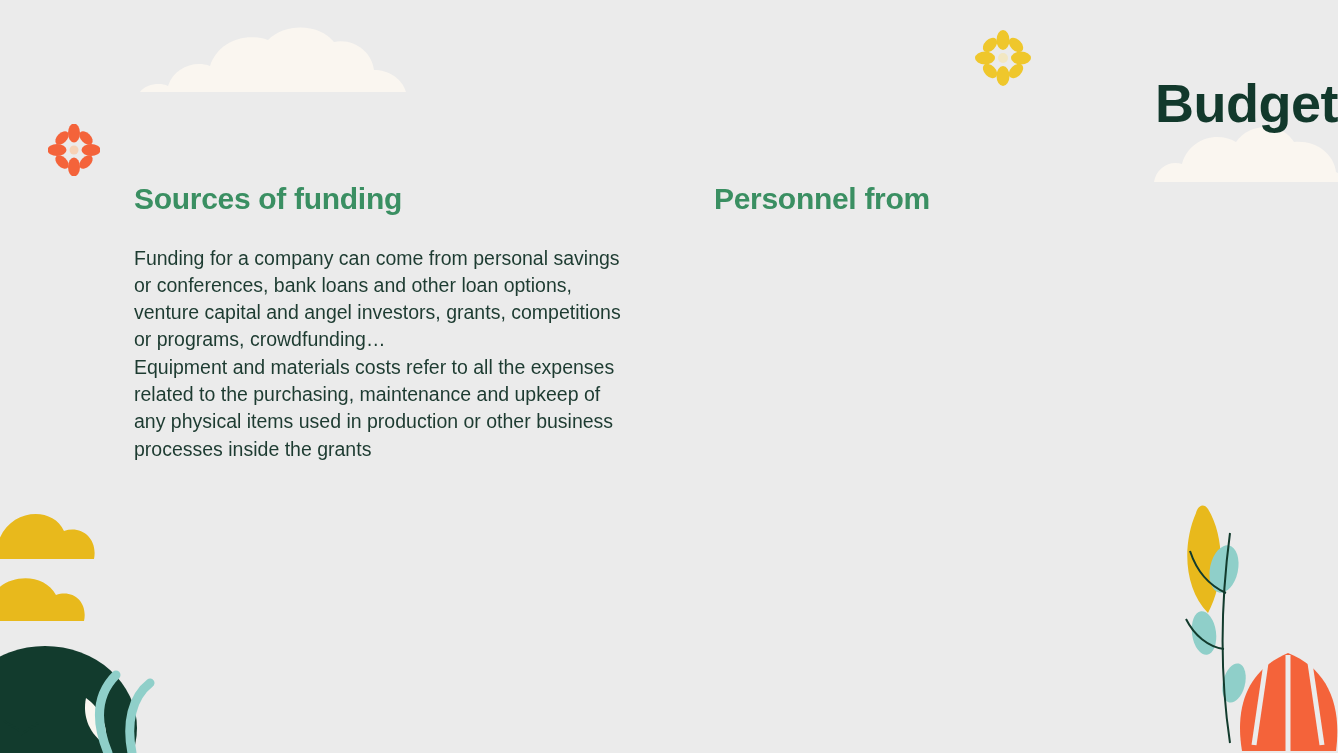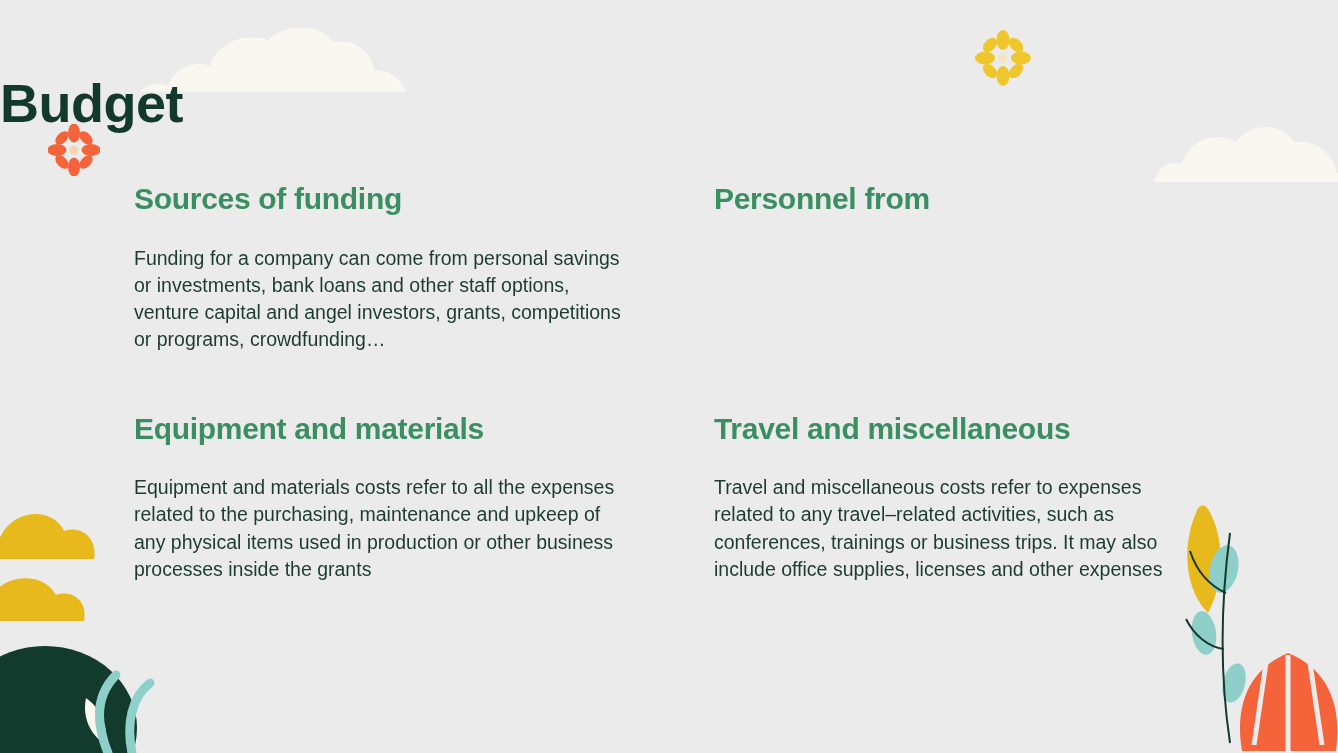--- a/index.html
+++ b/index.html
@@ -69,37 +69,36 @@
     width: 200px;
     height: 280px;
   }
 
   
   .title {
     position: absolute;
     top: 74px;
     left: 0;
     width: 100%;
-    text-align: left;
+    text-align: right;
     font-size: 54px;
     font-weight: bold;
     color: #12392c;
     letter-spacing: -0.5px;
     line-height: 1.1;
   }
 
   .grid {
     position: absolute;
     top: 182px;
     left: 134px;
     width: 1075px;
     display: grid;
     grid-template-columns: 580px 495px;
     grid-template-rows: auto auto;
-    row-gap: 58px;
   }
 
   .block-heading {
     font-size: 30px;
     font-weight: bold;
     color: #3a8f62;
     margin: 0 0 28px 0;
     line-height: 1.15;
     letter-spacing: -0.3px;
   }
@@ -191,31 +190,26 @@
       <path d="M86 176 C70 174 56 162 48 146"></path>
     </g>
   </svg>
 
   <div class="title">Budget</div>
 
   <div class="grid">
 
     <div class="col-left">
       <h2 class="block-heading">Sources of funding</h2>
-      <p class="block-body">Funding for a company can come from personal savings or investments, bank loans and other staff options, venture capital and angel investors, grants, competitions or programs, crowdfunding…</p>
+      <p class="block-body">Funding for a company can come from personal savings or conferences, bank loans and other loan options, venture capital and angel investors, grants, competitions or programs, crowdfunding…</p>
     </div>
 
     <div class="col-right">
       <h2 class="block-heading">Personnel from</h2>
     </div>
 
     <div class="col-left">
-      <h2 class="block-heading">Equipment and materials</h2>
       <p class="block-body">Equipment and materials costs refer to all the expenses related to the purchasing, maintenance and upkeep of any physical items used in production or other business processes inside the grants</p>
     </div>
 
-    <div class="col-right">
-      <h2 class="block-heading">Travel and miscellaneous</h2>
-      <p class="block-body">Travel and miscellaneous costs refer to expenses related to any travel–related activities, such as conferences, trainings or business trips. It may also include office supplies, licenses and other expenses</p>
-    </div>
 
   </div>
 </div>
 
 </body></html>

